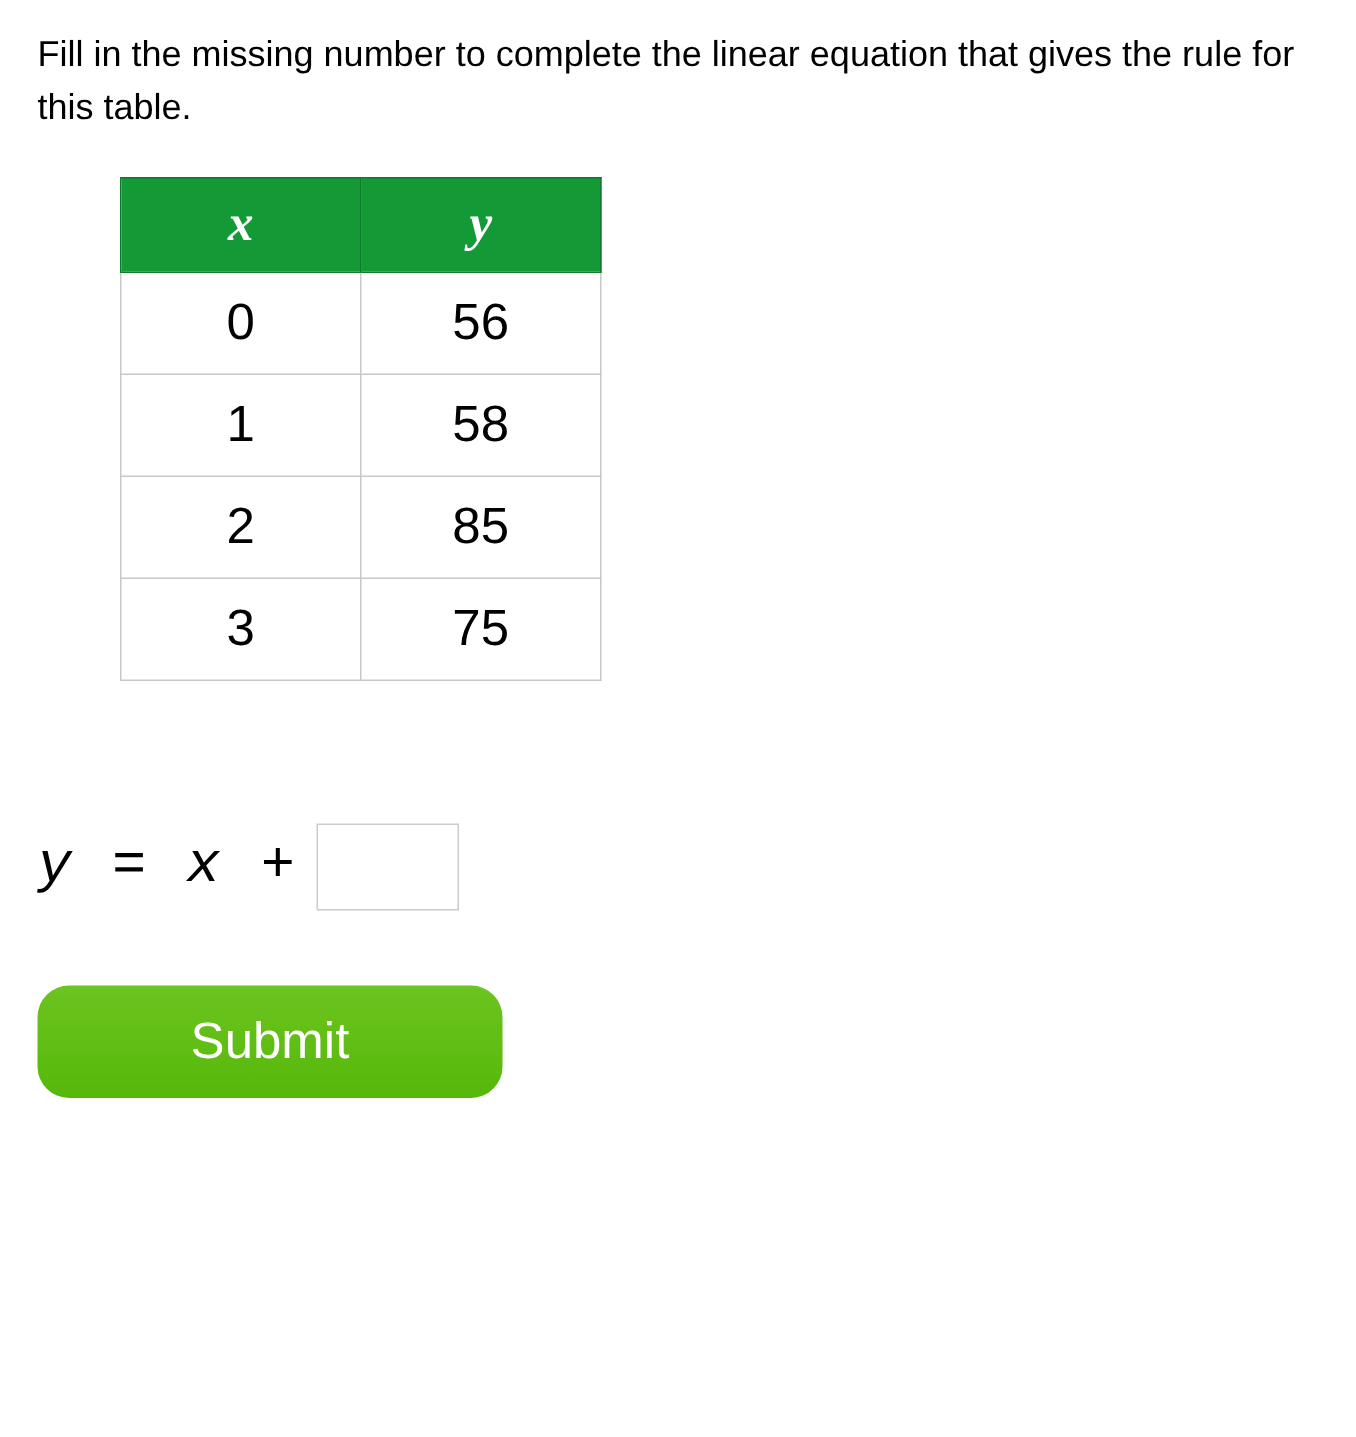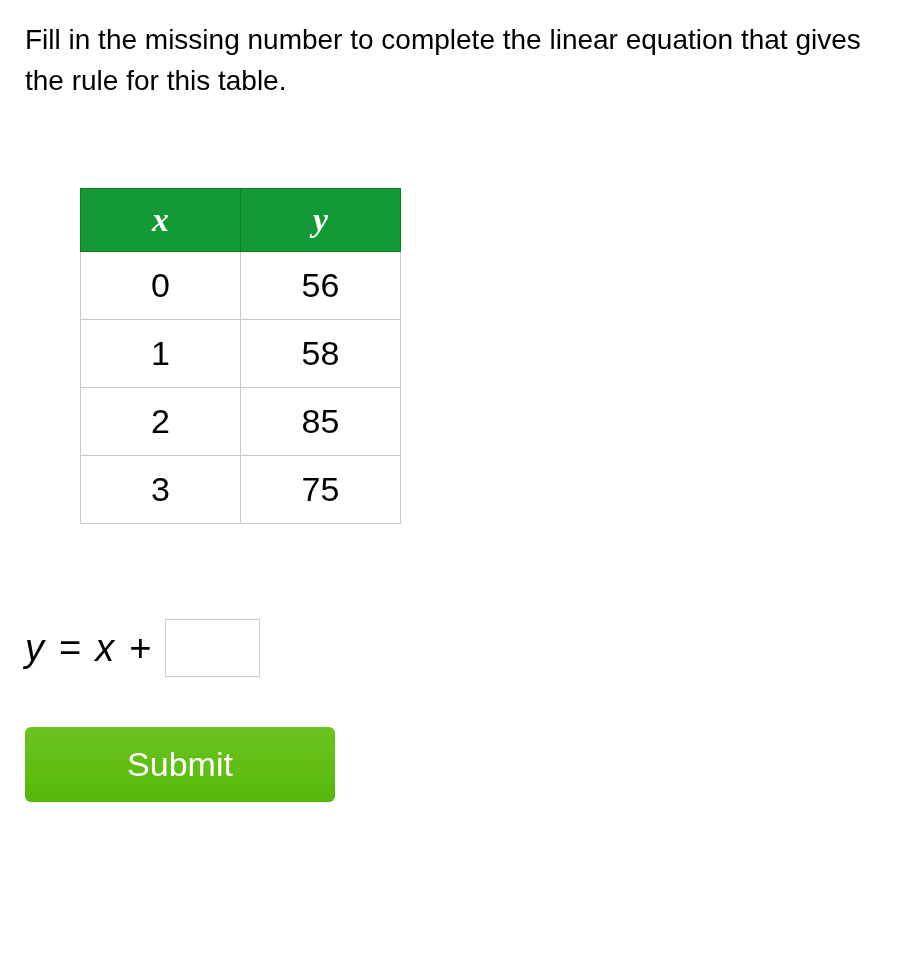--- a/index.html
+++ b/index.html
@@ -7,24 +7,24 @@
       margin: 0;
       padding: 0;
     }
     body {
       font-family: Verdana, Geneva, sans-serif;
       background: #ffffff;
       padding: 20px 25px;
       width: 904px;
     }
     .question-text {
-      font-size: 28px;
+      font-size: 24px;
       line-height: 1.45;
       color: #000;
-      margin-bottom: 87px;
+      margin-bottom: 28px;
     }
     .table-wrapper {
       margin-left: 55px;
       margin-bottom: 95px;
     }
     table {
       border-collapse: collapse;
     }
     th {
       background: #139a36;
@@ -46,41 +46,41 @@
       text-align: center;
       color: #000;
     }
     .equation-row {
       display: flex;
       align-items: center;
       margin-bottom: 50px;
     }
     .equation-text {
       font-style: italic;
-      font-family: Liberation Sans, sans-serif;
+      font-family: Liberation Mono, monospace;
       font-size: 38px;
       color: #000;
       margin-right: 12px;
       letter-spacing: 2px;
       text-align: right;
     }
     .answer-input {
       width: 95px;
       height: 58px;
       border: 1px solid #ccc;
       font-size: 32px;
       text-align: center;
       background: #fff;
     }
     .submit-btn {
       background: #56b80a;
       background: linear-gradient(to bottom, #6cc41f, #56b80a);
       color: #fff;
       border: none;
-      border-radius: 6px;
+      border-radius: 21px;
       font-size: 34px;
       padding: 18px 0;
       width: 310px;
       cursor: pointer;
       text-align: center;
       font-family: Verdana, Geneva, sans-serif;
     }
   </style>
 </head>
 <body>

